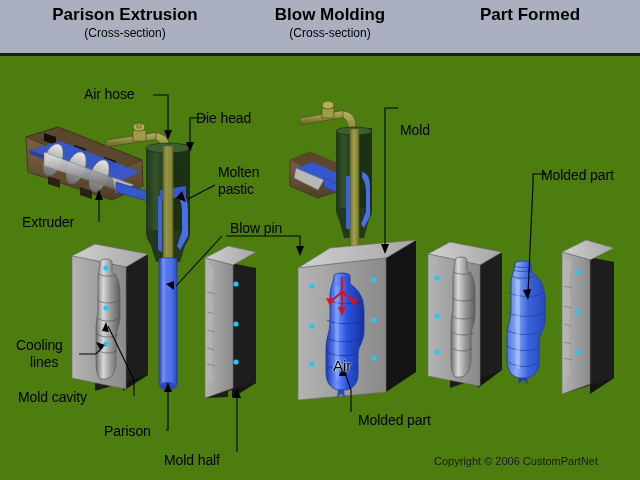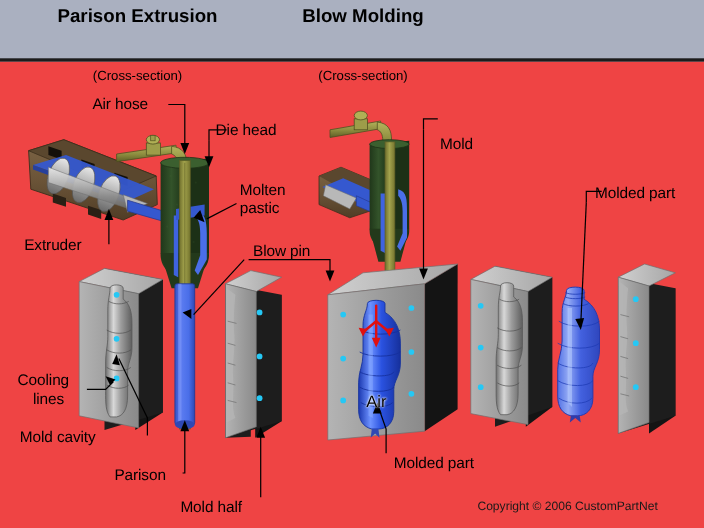--- a/index.html
+++ b/index.html
@@ -8,21 +8,21 @@
     padding: 0;
     background: #ffffff;
   }
   body {
     font-family: "Liberation Sans", sans-serif;
   }
   #stage {
     position: relative;
     width: 640px;
     height: 480px;
-    background: #ef4444;
+    background: #4d7c0f;
     overflow: hidden;
   }
 
   
   #header-band {
     position: absolute;
     left: 0; top: 0;
     width: 640px;
     height: 56px;
     background: #aab0c0;
@@ -39,21 +39,20 @@
     font-weight: bold;
     color: #000000;
     line-height: 21px;
     white-space: nowrap;
   }
   .hdr-sub {
     font-size: 12px;
     color: #000000;
     line-height: 16px;
     white-space: nowrap;
-    margin-top: 36px;
   }
 
   
   .lbl {
     position: absolute;
     font-size: 14px;
     font-weight: normal;
     color: #000000;
     white-space: nowrap;
     line-height: 16px;
@@ -91,20 +90,24 @@
 
   <div id="header-band"></div>
 
   <div class="hdr-col" style="left:10px; width:230px;">
     <div class="hdr-title">Parison Extrusion</div>
     <div class="hdr-sub">(Cross-section)</div>
   </div>
   <div class="hdr-col" style="left:240px; width:180px;">
     <div class="hdr-title">Blow Molding</div>
     <div class="hdr-sub">(Cross-section)</div>
+  </div>
+  <div class="hdr-col" style="left:430px; width:200px;">
+    <div class="hdr-title">Part Formed</div>
+    <div class="hdr-sub"></div>
   </div>
 
   <svg class="overlay" viewBox="0 0 640 480">
     <defs>
       <linearGradient id="gBarrel" x1="0" y1="0" x2="0" y2="1">
         <stop offset="0%" stop-color="#7d6545"></stop>
         <stop offset="50%" stop-color="#6b5438"></stop>
         <stop offset="100%" stop-color="#503d26"></stop>
       </linearGradient>
       <linearGradient id="gScrew" x1="0" y1="0" x2="0" y2="1">

